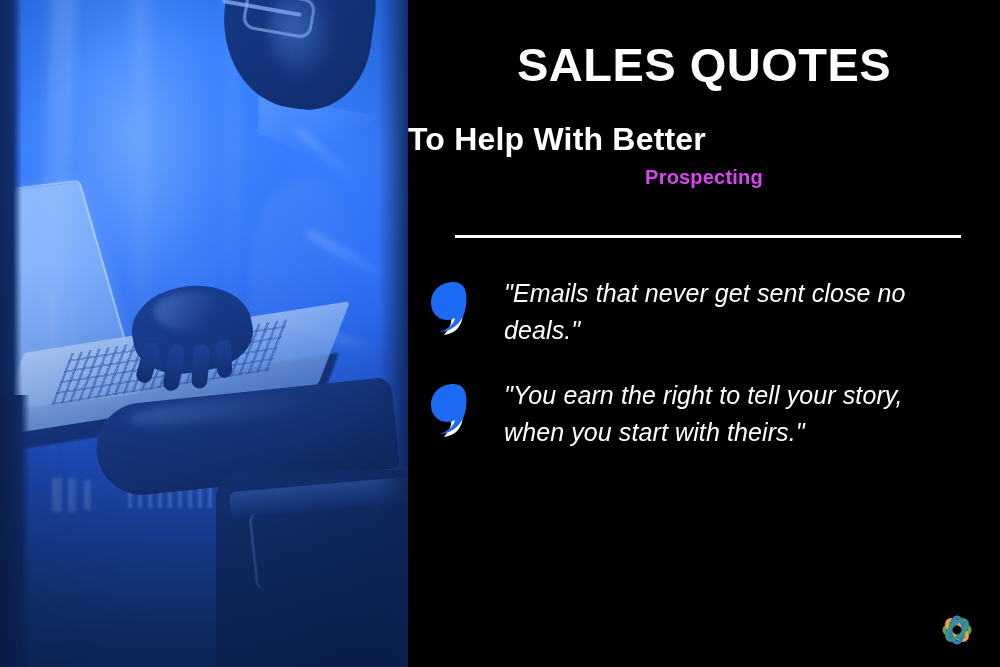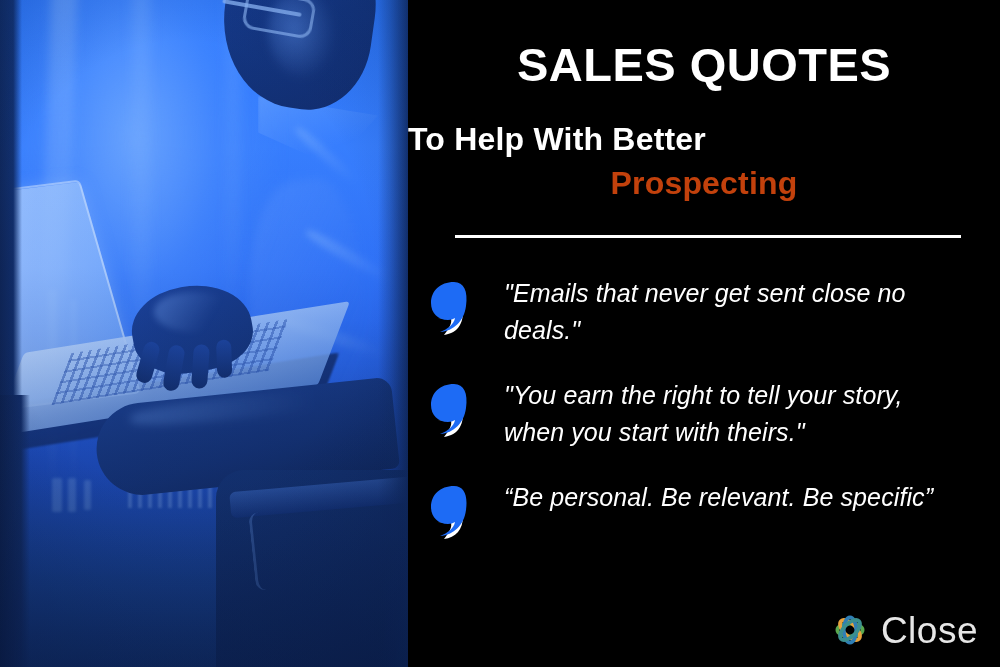--- a/index.html
+++ b/index.html
@@ -379,25 +379,25 @@
     font-size: 32px;
     font-weight: bold;
     letter-spacing: 0.2px;
     line-height: 1.1;
   }
   .subtitle-accent {
     position: absolute;
     left: 0; right: 0;
     top: 166px;
     text-align: center;
-    font-size: 32px;
+    font-size: 20px;
     font-weight: bold;
     letter-spacing: 0.2px;
     line-height: 1.1;
-    color: #c2410c;
+    color: #d946ef;
   }
   .divider {
     position: absolute;
     left: 47px;
     top: 235px;
     width: 506px;
     height: 3px;
     background: #ffffff;
   }
 
@@ -529,40 +529,30 @@
       <div class="quote-row">
         <span class="quote-icon">
           <svg viewBox="0 0 58 58" xmlns="http://www.w3.org/2000/svg" aria-hidden="true">
             <path d="M10 39 C20 40 30 34 34 22 C38 44 30 54 16 56 C22 48 24 44 23 40 Z" fill="#ffffff"></path>
             <path d="M26 3 C12 3 3 12 3 24 C3 34 10 41 20 41 C23 41 25 40 27 39 C26 45 20 50 12 53 C26 52 36 42 38 27 C40 12 36 3 26 3 Z" fill="#1d6bf5"></path>
           </svg>
         </span>
         <div class="quote-text">"You earn the right to tell your story, when you start with theirs."</div>
       </div>
 
-      <div class="quote-row">
-        <span class="quote-icon">
-          <svg viewBox="0 0 58 58" xmlns="http://www.w3.org/2000/svg" aria-hidden="true">
-            <path d="M10 39 C20 40 30 34 34 22 C38 44 30 54 16 56 C22 48 24 44 23 40 Z" fill="#ffffff"></path>
-            <path d="M26 3 C12 3 3 12 3 24 C3 34 10 41 20 41 C23 41 25 40 27 39 C26 45 20 50 12 53 C26 52 36 42 38 27 C40 12 36 3 26 3 Z" fill="#1d6bf5"></path>
-          </svg>
-        </span>
-        <div class="quote-text">“Be personal. Be relevant. Be specific”</div>
-      </div>
 
     </div>
 
     <div class="logo">
       <span>
         <svg class="logo-mark" viewBox="0 0 100 100" xmlns="http://www.w3.org/2000/svg" aria-hidden="true">
           <g fill="none" stroke-width="9" stroke-linecap="round">
             <ellipse cx="50" cy="50" rx="30" ry="15" stroke="#5aa84f" transform="rotate(0 50 50)"></ellipse>
             <ellipse cx="50" cy="50" rx="30" ry="15" stroke="#e8a33d" transform="rotate(45 50 50)"></ellipse>
             <ellipse cx="50" cy="50" rx="30" ry="15" stroke="#2f7fb5" transform="rotate(90 50 50)"></ellipse>
             <ellipse cx="50" cy="50" rx="30" ry="15" stroke="#3b8f8f" transform="rotate(135 50 50)"></ellipse>
           </g>
         </svg>
       </span>
-      <span class="logo-word">Close</span>
     </div>
 
   </div>
 </div>
 
 </body></html>

